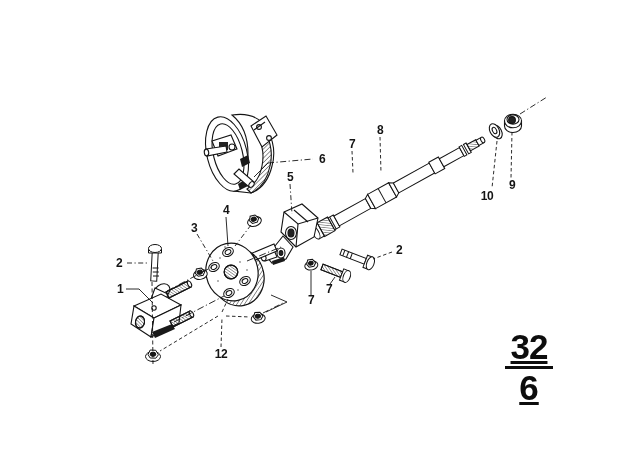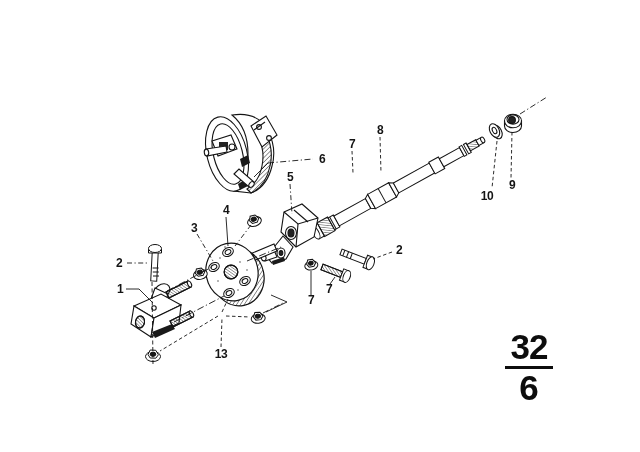--- a/index.html
+++ b/index.html
@@ -2,21 +2,21 @@
 <html><head>
 <meta charset="utf-8">
 <style>
   html,body{margin:0;padding:0;background:#fff;}
   .page{position:relative;width:640px;height:452px;background:#ffffff;overflow:hidden;
         font-family:"Liberation Sans",sans-serif;}
   .page svg{position:absolute;left:0;top:0;}
   .part-label{position:absolute;transform:translate(-50%,-50%);
       font-size:12px;font-weight:700;color:#141414;letter-spacing:-0.5px;}
   .section-code{position:absolute;left:500px;top:329px;width:58px;text-align:center;
-      color:#0d0d0d;font-weight:700;}
+      color:#0d0d0d;font-weight:700;text-decoration:underline;}
   .section-code .num{font-size:35px;line-height:36px;letter-spacing:-1px;}
   .section-code .bar{width:48px;height:0;border-top:3px solid #0d0d0d;margin:1px auto 1px auto;}
   .section-code .den{font-size:35px;line-height:36px;}
 </style>
 </head>
 <body>
 
 <div class="page">
 
 <svg width="640" height="452" viewBox="0 0 640 452">
@@ -273,21 +273,21 @@
   <span class="part-label" style="left:194px;top:228px">3</span>
   <span class="part-label" style="left:226px;top:210px">4</span>
   <span class="part-label" style="left:290px;top:177px">5</span>
   <span class="part-label" style="left:322px;top:159px">6</span>
   <span class="part-label" style="left:352px;top:144px">7</span>
   <span class="part-label" style="left:380px;top:130px">8</span>
   <span class="part-label" style="left:512px;top:185px">9</span>
   <span class="part-label" style="left:487px;top:196px">10</span>
   <span class="part-label" style="left:329px;top:289px">7</span>
   <span class="part-label" style="left:311px;top:300px">7</span>
-  <span class="part-label" style="left:221px;top:354px">13</span>
+  <span class="part-label" style="left:221px;top:354px">12</span>
   <span class="part-label" style="left:399px;top:250px">2</span>
 
   <div class="section-code">
     <div class="num">32</div>
     <div class="bar"></div>
     <div class="den">6</div>
   </div>
 
 </div>
 

